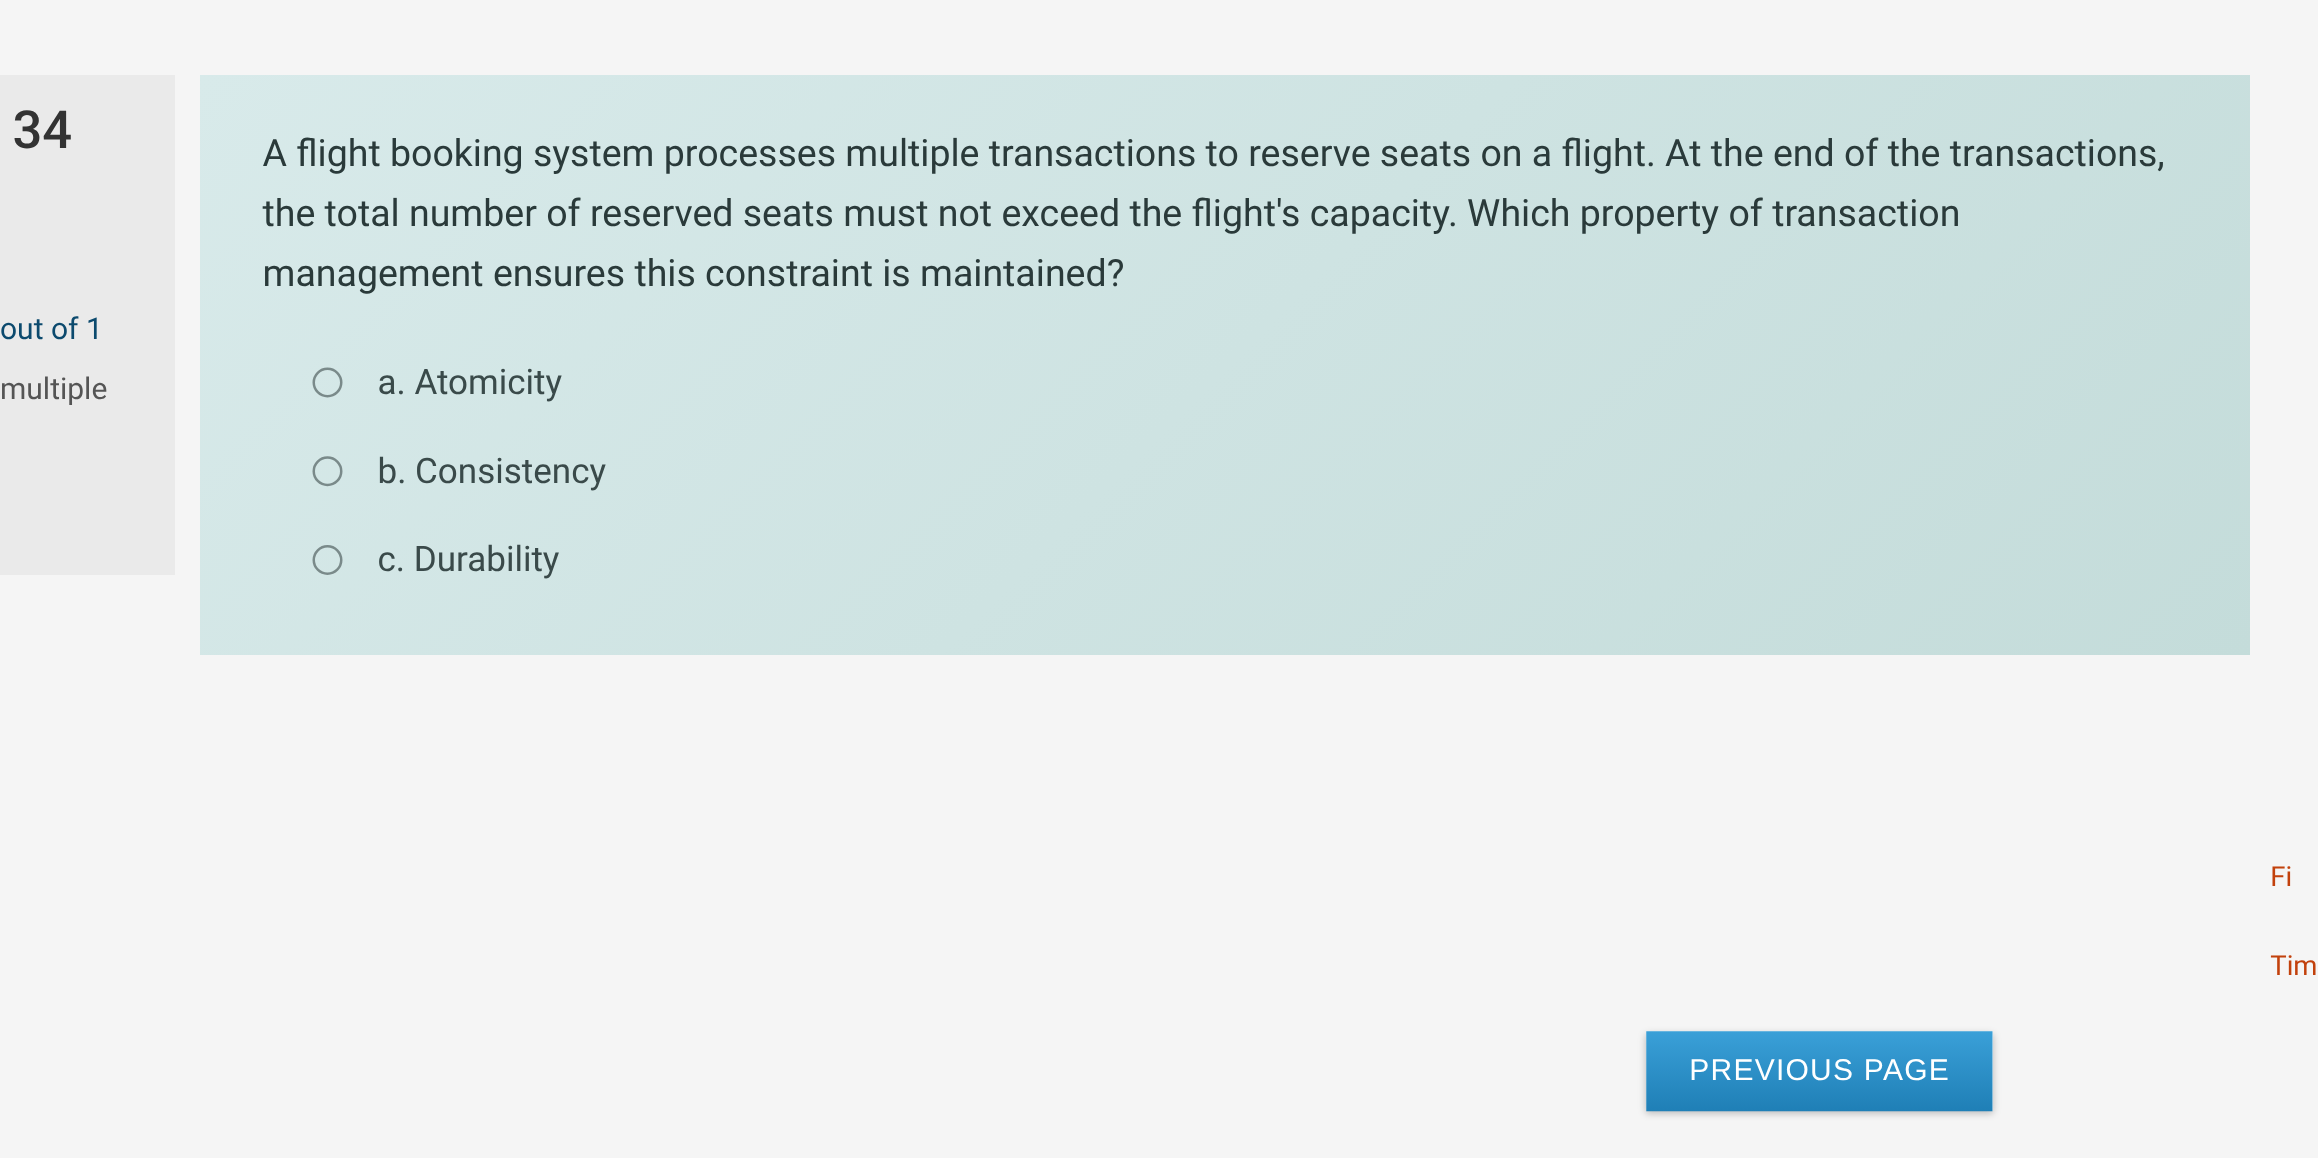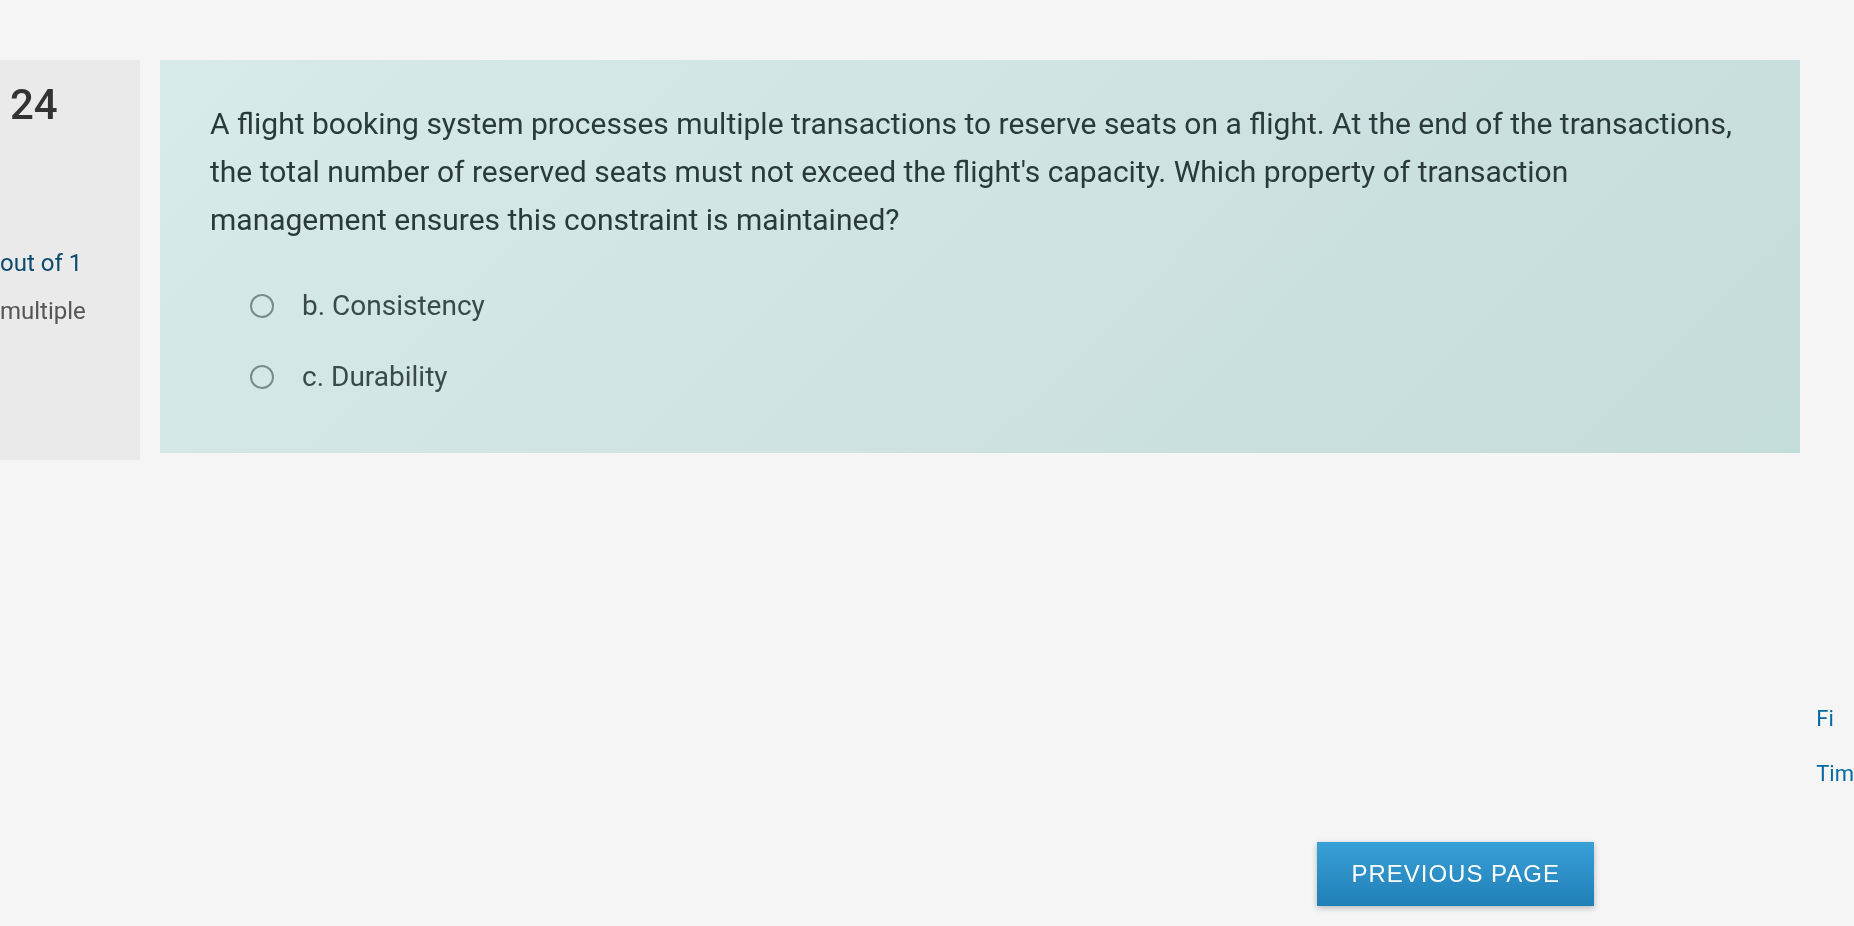--- a/index.html
+++ b/index.html
@@ -81,21 +81,21 @@
       margin-right: 28px;
       flex-shrink: 0;
       background: transparent;
     }
     .option-label {
       font-size: 28px;
       color: #3a4a4a;
     }
     .nav-buttons {
       position: absolute;
-      bottom: 20px;
+      bottom: 37px;
       right: 260px;
       display: flex;
       gap: 30px;
     }
     .nav-btn {
       background: #2b8fc6;
       background: linear-gradient(180deg, #3aa0d8 0%, #1f7fb6 100%);
       color: #fff;
       font-size: 24px;
       font-weight: 500;
@@ -107,42 +107,49 @@
     }
     .nav-btn.next {
       background: linear-gradient(180deg, #4fb0e6 0%, #2a8fc6 100%);
     }
     .right-edge {
       position: absolute;
       right: 0;
       bottom: 140px;
       display: flex;
       flex-direction: column;
-      gap: 30px;
-      color: #0369a1;
+      gap: 46px;
+      color: #c2410c;
       font-size: 22px;
     }
   </style>
 </head>
 <body>
 
 <div class="page-container">
 
   <div class="sidebar">
-    <div class="question-number">24</div>
+    <div class="question-number">34</div>
     <div class="marks-label">out of 1</div>
     <div class="flag-label">multiple</div>
   </div>
 
   <div class="content-area">
     <div class="question-panel">
       <div class="question-text">A flight booking system processes multiple transactions to reserve seats on a flight. At the end of the transactions, the total number of reserved seats must not exceed the flight's capacity. Which property of transaction management ensures this constraint is maintained?</div>
 
       <div class="options">
 
+        <label class="option-row">
+          <span class="radio-circle"></span>
+          <span class="option-label">
+            <span>a.</span>
+            <span>Atomicity</span>
+          </span>
+        </label>
 
         <label class="option-row">
           <span class="radio-circle"></span>
           <span class="option-label">
             <span>b.</span>
             <span>Consistency</span>
           </span>
         </label>
 
         <label class="option-row">

